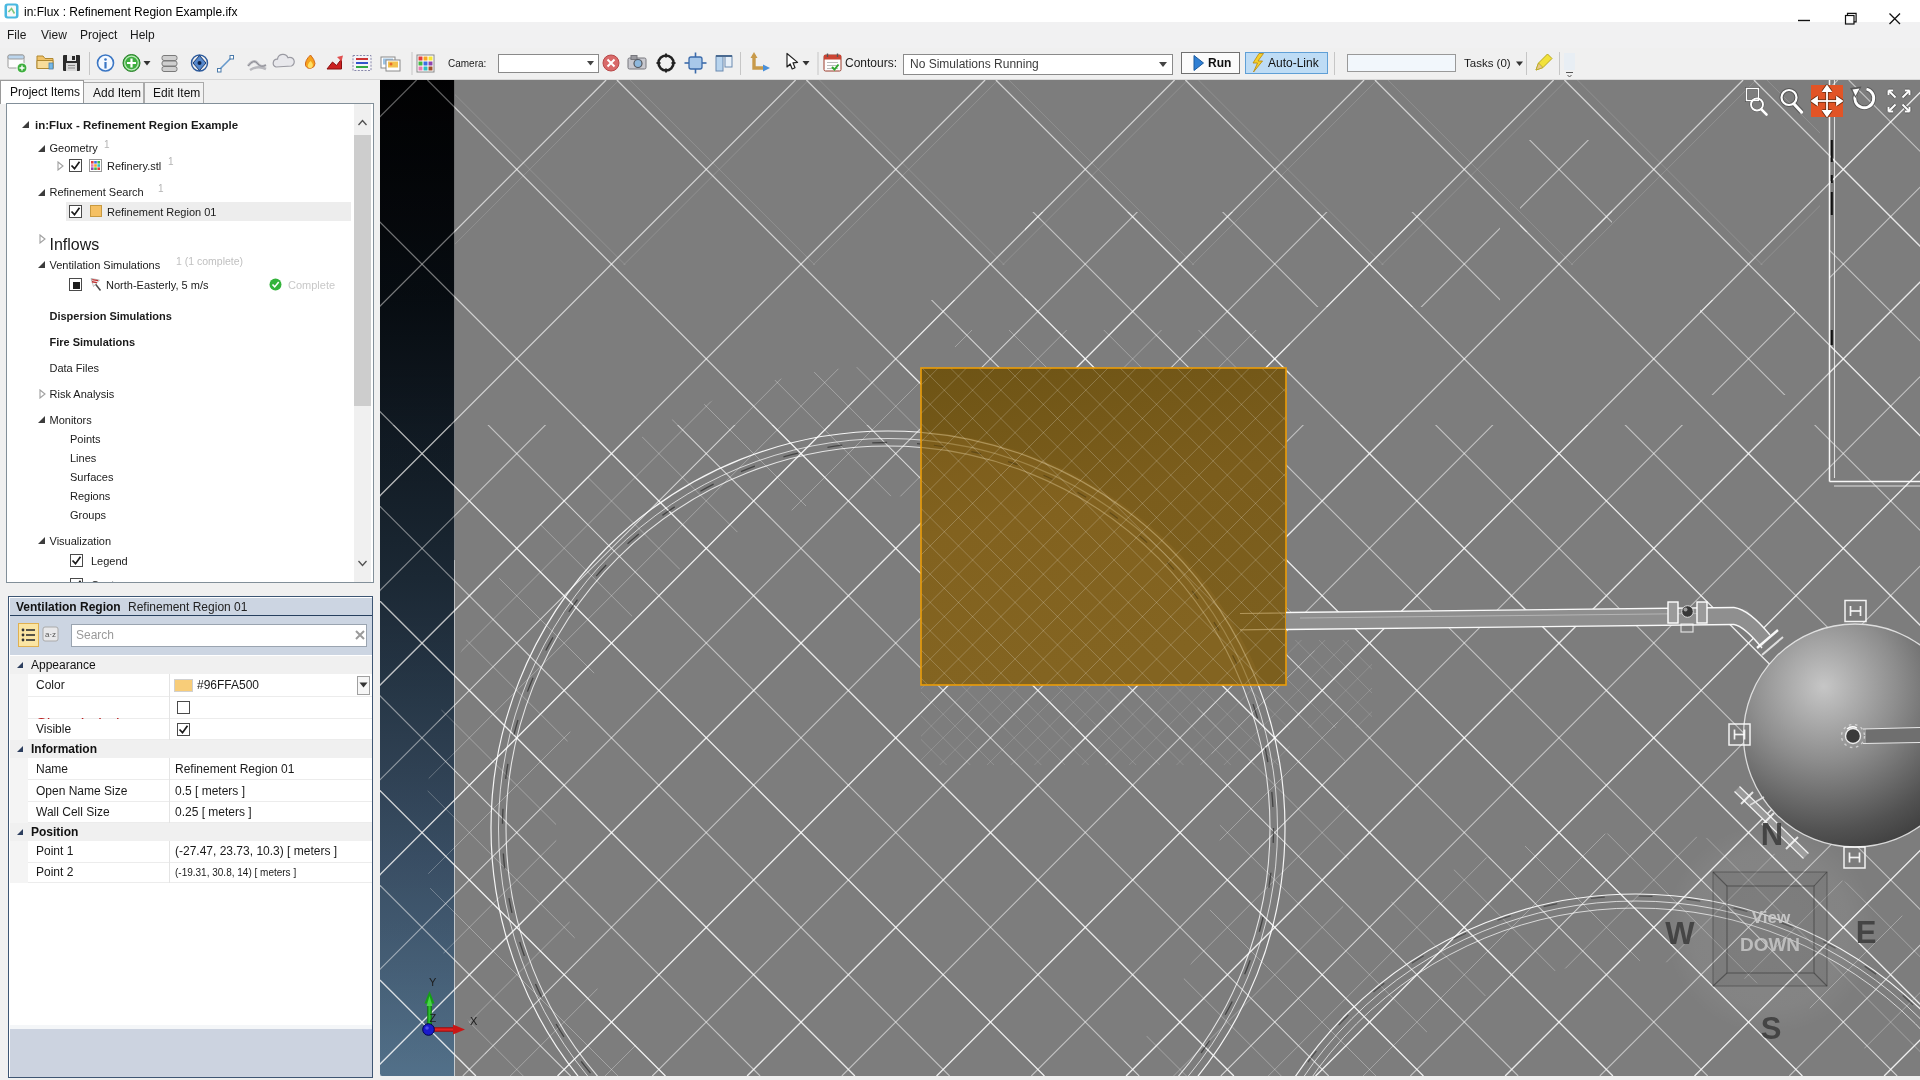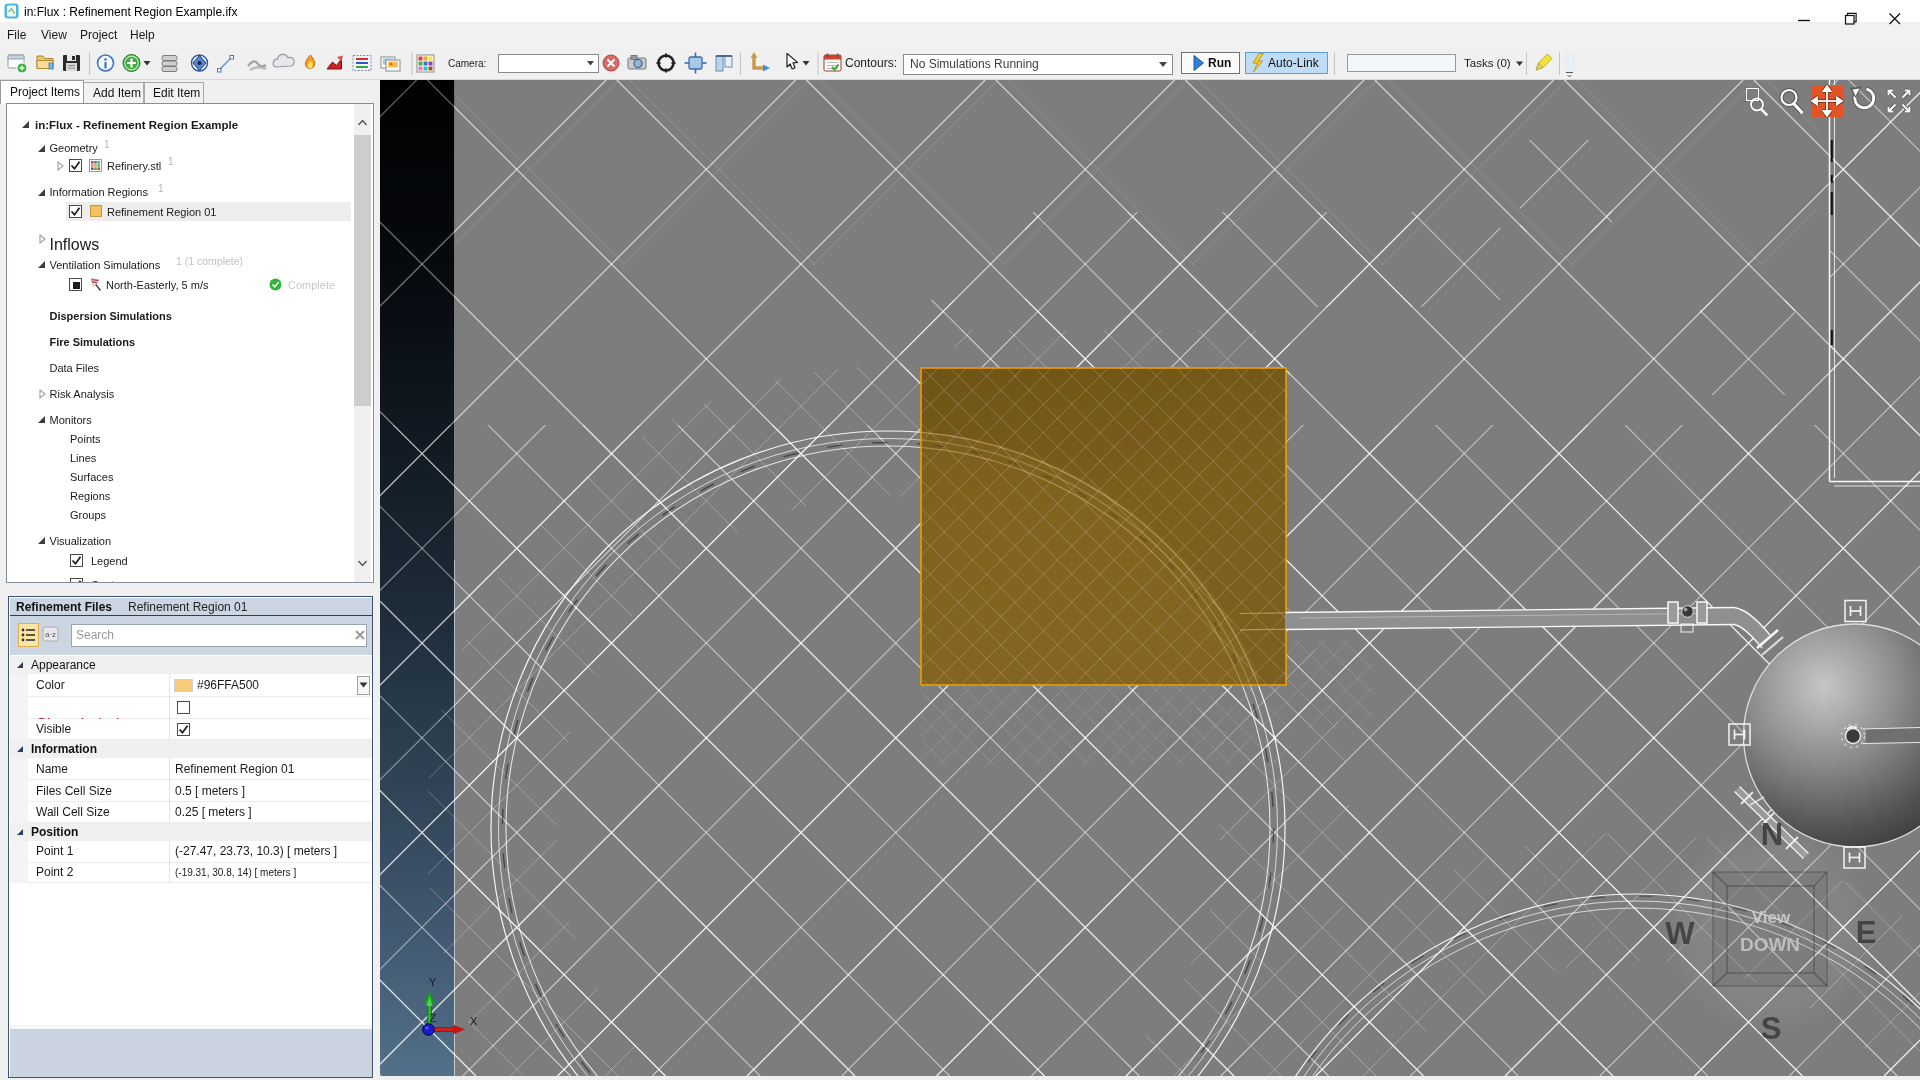--- a/index.html
+++ b/index.html
@@ -778,21 +778,21 @@
         <rect x="8.4" y="5.2" width="2.6" height="2.6" fill="#2ec0c0"></rect>
         <rect x="2" y="8.4" width="2.6" height="2.6" fill="#8e44ad"></rect>
         <rect x="5.2" y="8.4" width="2.6" height="2.6" fill="#41b841"></rect>
         <rect x="8.4" y="8.4" width="2.6" height="2.6" fill="#e23b3b"></rect>
       </svg>
       <div class="abs" style="left:107px;top:158px;height:16px;line-height:16px;font-size:11px;color:#1a1a1a;white-space:nowrap">Refinery.stl</div>
       <div class="abs" style="left:168px;top:154px;height:16px;line-height:16px;font-size:10px;color:#b4b4b4;white-space:nowrap">1</div>
       <svg class="abs" style="left:37px;top:188px" width="9" height="9" viewBox="0 0 9 9">
         <polygon points="8,1 8,8 1,8" fill="#3c3c3c"></polygon>
       </svg>
-      <div class="abs" style="left:49.5px;top:184px;height:16px;line-height:16px;font-size:11px;color:#1a1a1a;white-space:nowrap">Information Regions</div>
+      <div class="abs" style="left:49.5px;top:184px;height:16px;line-height:16px;font-size:11px;color:#1a1a1a;white-space:nowrap">Refinement Search</div>
       <div class="abs" style="left:158px;top:181px;height:16px;line-height:16px;font-size:10px;color:#b4b4b4;white-space:nowrap">1</div>
       <div class="abs" style="left:69px;top:205px;width:13px;height:13px;background:#fff;border:1.5px solid #4a4a4a"></div>
       <svg class="abs" style="left:69px;top:205px" width="13" height="13" viewBox="0 0 13 13">
         <path d="M2.5 6.5 l3 3.2 l5-7" stroke="#1a1a1a" stroke-width="1.7" fill="none"></path>
       </svg>
       <div class="abs" style="left:90px;top:205px;width:12px;height:12px;background:#f5c063;border:1px solid #c89a40"></div>
       <div class="abs" style="left:107px;top:204px;height:16px;line-height:16px;font-size:11px;color:#1a1a1a;white-space:nowrap">Refinement Region 01</div>
       <svg class="abs" style="left:39px;top:234px" width="7" height="10" viewBox="0 0 7 10">
         <polygon points="1,1 6,5 1,9" fill="none" stroke="#a0a0a0" stroke-width="1.1"></polygon>
       </svg>
@@ -843,21 +843,21 @@
       <div class="abs" style="left:70px;top:577.5px;width:13px;height:13px;background:#fff;border:1.5px solid #4a4a4a"></div>
       <svg class="abs" style="left:70px;top:577.5px" width="13" height="13" viewBox="0 0 13 13">
         <path d="M2.5 6.5 l3 3.2 l5-7" stroke="#1a1a1a" stroke-width="1.7" fill="none"></path>
       </svg>
       <div class="abs" style="left:91px;top:576.5px;height:16px;line-height:16px;font-size:11px;color:#1a1a1a;white-space:nowrap">Contours</div>
     </div>
   </div>
 <div class="abs" style="left:8px;top:596px;width:365px;height:482px;background:#ffffff;border:1.5px solid #3d5573"></div>
 <div class="abs" style="left:9.5px;top:597.5px;width:362px;height:57px;background:#ccd5e2"></div>
 <div class="abs" style="left:9.5px;top:614.5px;width:362px;height:1px;background:#27405e"></div>
-<div class="abs" style="left:16px;top:600px;height:15px;line-height:15px;font-size:12px;font-weight:bold;color:#111">Refinement Files</div>
+<div class="abs" style="left:16px;top:600px;height:15px;line-height:15px;font-size:12px;font-weight:bold;color:#111">Ventilation Region</div>
 <div class="abs" style="left:128px;top:600px;height:15px;line-height:15px;font-size:12px;color:#222">Refinement Region 01</div>
 <div class="abs" style="left:18px;top:623px;width:21px;height:24px;background:#fbe5a3;border:1px solid #e0b050"></div>
 <svg class="abs" style="left:18px;top:623px" width="21" height="24" viewBox="0 0 21 24">
     <g stroke="#333" stroke-width="1.6">
       <line x1="8" y1="7" x2="17" y2="7"></line>
       <line x1="8" y1="12" x2="17" y2="12"></line>
       <line x1="8" y1="17" x2="17" y2="17"></line>
     </g>
     <g fill="#333">
       <circle cx="5" cy="7" r="1.4"></circle>
@@ -908,21 +908,21 @@
   </svg>
 <div class="abs" style="left:31px;top:742px;height:15px;line-height:15px;font-size:12px;font-weight:bold;color:#111">Information</div>
 <div class="abs" style="left:9.5px;top:758px;width:362px;height:22px;background:#fff;border-bottom:1px solid #ececec"></div>
 <div class="abs" style="left:9.5px;top:758px;width:18px;height:22px;background:#f4f4f4"></div>
 <div class="abs" style="left:169px;top:758px;width:1px;height:22px;background:#e4e4e4"></div>
 <div class="abs" style="left:36px;top:761.5px;height:15px;line-height:15px;font-size:12px;color:#1a1a1a">Name</div>
 <div class="abs" style="left:175px;top:761.5px;height:15px;line-height:15px;font-size:12px;color:#1a1a1a;white-space:nowrap">Refinement Region 01</div>
 <div class="abs" style="left:9.5px;top:780px;width:362px;height:22px;background:#fff;border-bottom:1px solid #ececec"></div>
 <div class="abs" style="left:9.5px;top:780px;width:18px;height:22px;background:#f4f4f4"></div>
 <div class="abs" style="left:169px;top:780px;width:1px;height:22px;background:#e4e4e4"></div>
-<div class="abs" style="left:36px;top:783.5px;height:15px;line-height:15px;font-size:12px;color:#1a1a1a">Files Cell Size</div>
+<div class="abs" style="left:36px;top:783.5px;height:15px;line-height:15px;font-size:12px;color:#1a1a1a">Open Name Size</div>
 <div class="abs" style="left:175px;top:783.5px;height:15px;line-height:15px;font-size:12px;color:#1a1a1a;white-space:nowrap">0.5 [ meters ]</div>
 <div class="abs" style="left:9.5px;top:802px;width:362px;height:21px;background:#fff;border-bottom:1px solid #ececec"></div>
 <div class="abs" style="left:9.5px;top:802px;width:18px;height:21px;background:#f4f4f4"></div>
 <div class="abs" style="left:169px;top:802px;width:1px;height:21px;background:#e4e4e4"></div>
 <div class="abs" style="left:36px;top:805.0px;height:15px;line-height:15px;font-size:12px;color:#1a1a1a">Wall Cell Size</div>
 <div class="abs" style="left:175px;top:805.0px;height:15px;line-height:15px;font-size:12px;color:#1a1a1a;white-space:nowrap">0.25 [ meters ]</div>
 <div class="abs" style="left:9.5px;top:823px;width:362px;height:18px;background:#f0f0f0"></div>
 <svg class="abs" style="left:16px;top:828px" width="8" height="8" viewBox="0 0 8 8">
     <polygon points="7,1 7,7 1,7" fill="#2c3e5e"></polygon>
   </svg>

